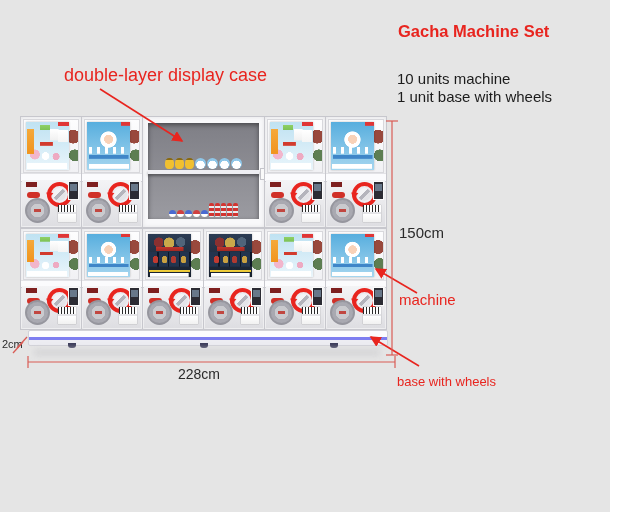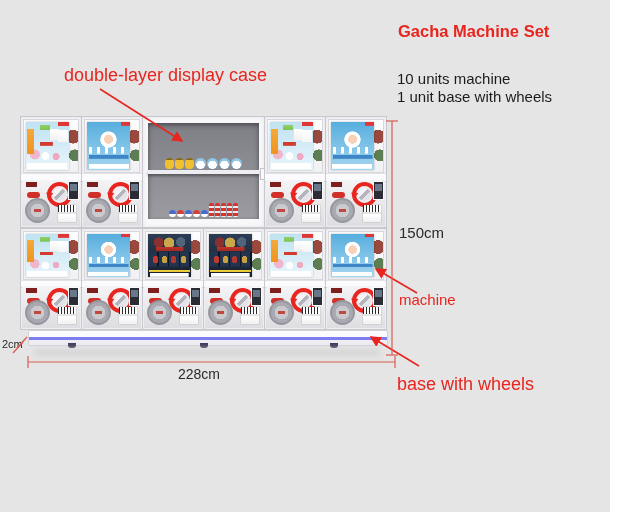--- a/index.html
+++ b/index.html
@@ -13,21 +13,21 @@
     font-family:"Liberation Sans",sans-serif;
   }
   
   .title{position:absolute;left:398px;top:22px;font-size:16.5px;font-weight:bold;color:var(--accent);}
   .desc{position:absolute;left:397px;top:70px;font-size:15px;color:#1c1c1c;line-height:18px;}
   .desc div{white-space:nowrap;}
   
   .lbl{position:absolute;color:var(--accent);white-space:nowrap;}
   .lbl-case{left:64px;top:65px;font-size:18px;}
   .lbl-machine{left:399px;top:291px;font-size:15px;}
-  .lbl-base{left:397px;top:374px;font-size:18px;}
+  .lbl-base{left:397px;top:374px;font-size:13px;}
   
   .dim{position:absolute;color:#2a2a2a;white-space:nowrap;}
   .dim-150{left:399px;top:224px;font-size:15px;}
   .dim-228{left:178px;top:366px;font-size:14px;}
   .dim-2{left:2px;top:338px;font-size:11px;}
   
   .figure{position:absolute;left:20px;top:116px;width:366px;}
   .row{display:flex;}
   .row-top{height:112px;}
   .row-bottom{height:102px;}

